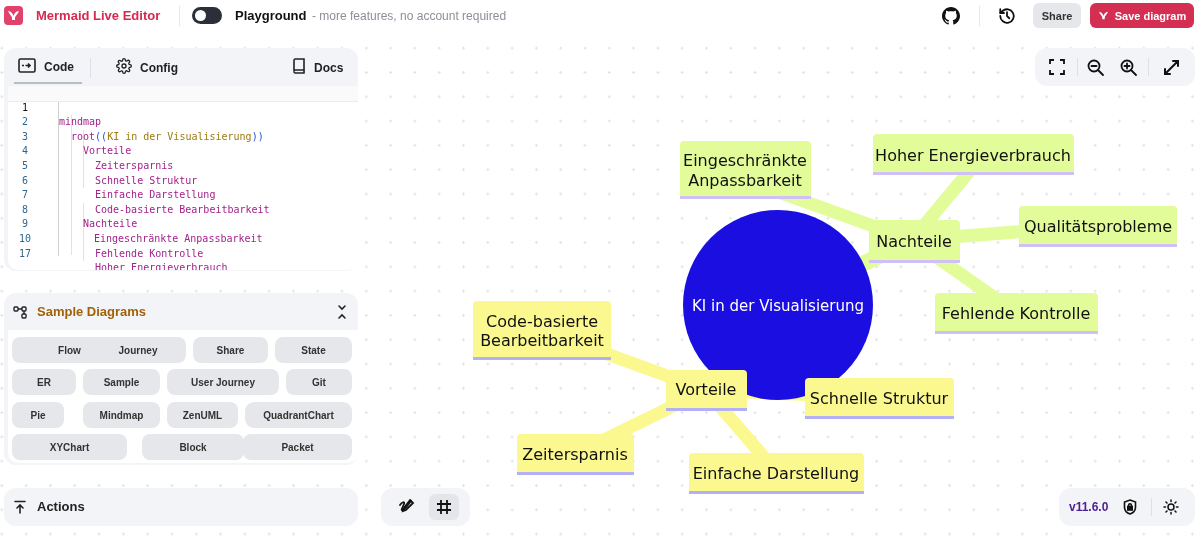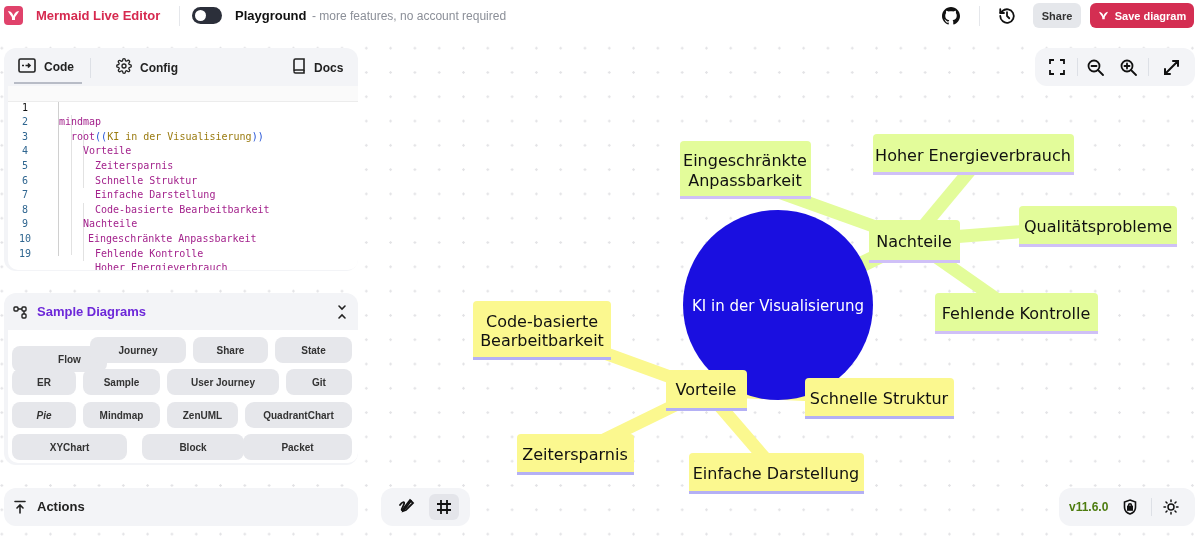--- a/index.html
+++ b/index.html
@@ -45,41 +45,41 @@
   .ln.cur { color: #111; }
   .code-text { position: absolute; left: 51px; color: #a3228c; }
   .gutter-line { position: absolute; left: 50px; top: 0; width: 1px; height: 170px; background: #d0d0d0; }
   .indent-guide { position: absolute; width: 1px; background: #e2e2e2; }
   .kw-paren { color: #2453d6; }
   .kw-text { color: #9a7b10; }
 
   
   .samples-panel { left: 4px; top: 293px; width: 354px; height: 172px; }
   .samples-head { position: absolute; left: 0; top: 0; width: 354px; height: 38px; }
-  .samples-title { position: absolute; left: 33px; top: 11px; font-size: 13px; font-weight: bold; color: #6d28d9; }
+  .samples-title { position: absolute; left: 33px; top: 11px; font-size: 13px; font-weight: bold; color: #a16207; }
   .samples-body { position: absolute; left: 4px; top: 37px; width: 350px; height: 133px; background: #fff; border-radius: 0 0 10px 10px; }
   .chip { position: absolute; height: 26px; border-radius: 8px; background: #e6e7eb; font-size: 10px; font-weight: bold; color: #333; display: flex; align-items: center; justify-content: center; border: none; }
 
   
   .actions-panel { left: 4px; top: 488px; width: 354px; height: 38px; }
   .actions-title { position: absolute; left: 33px; top: 11px; font-size: 13px; font-weight: bold; color: #222; }
 
   
   .tools-panel { left: 381px; top: 488px; width: 89px; height: 38px; }
   .tool-btn { position: absolute; top: 6px; width: 30px; height: 26px; border-radius: 6px; display: flex; align-items: center; justify-content: center; }
   .tool-btn.active { background: #e4e5ea; }
 
   
   .view-panel { left: 1035px; top: 48px; width: 160px; height: 38px; }
   .view-btn { position: absolute; top: 9px; width: 20px; height: 20px; display: flex; align-items: center; justify-content: center; }
   .vsep { position: absolute; top: 10px; width: 1px; height: 18px; background: #dde0e6; }
 
   
   .version-panel { left: 1059px; top: 488px; width: 136px; height: 38px; }
-  .version { position: absolute; left: 10px; top: 12px; font-size: 12px; font-weight: bold; color: #4d7c0f; }
+  .version { position: absolute; left: 10px; top: 12px; font-size: 12px; font-weight: bold; color: #4c1d95; }
 </style>
 </head>
 <body>
 
 <div class="app">
 
   <div class="canvas">
     <svg class="mindmap" width="1199" height="505" viewBox="0 32 1199 505">
 
       <g stroke="#e3fc9a" stroke-linecap="butt" fill="none">
@@ -263,28 +263,28 @@
       <div class="code-line">
         <span class="ln">7</span>
         <span class="code-text" style="left:87px;">Code-basierte Bearbeitbarkeit</span>
       </div>
       <div class="code-line">
         <span class="ln">8</span>
         <span class="code-text" style="left:75px;">Nachteile</span>
       </div>
       <div class="code-line">
         <span class="ln">9</span>
-        <span class="code-text" style="left:80px;">Eingeschränkte Anpassbarkeit</span>
+        <span class="code-text" style="left:86px;">Eingeschränkte Anpassbarkeit</span>
       </div>
       <div class="code-line">
         <span class="ln">10</span>
         <span class="code-text" style="left:87px;">Fehlende Kontrolle</span>
       </div>
       <div class="code-line">
-        <span class="ln">19</span>
+        <span class="ln">17</span>
         <span class="code-text" style="left:87px;">Hoher Energieverbrauch</span>
       </div>
       <div class="code-line">
         
         <span class="code-text"></span>
       </div>
     </div>
   </div>
 
   <div class="panel samples-panel">
@@ -298,31 +298,31 @@
           </svg>
       </span>
       <span class="samples-title">Sample Diagrams</span>
       <span style="position:absolute; left:333px; top:11px;">
         <svg width="10" height="16" viewBox="0 0 10 16" fill="none" stroke="#222" stroke-width="1.6" stroke-linecap="round">
             <path d="M2 2l3 3 3-3M2 14l3-3 3 3"></path>
           </svg>
       </span>
     </div>
     <div class="samples-body">
-      <button class="chip" style="left:4px; top:16px; width:95px;padding-left:20px;">Flow</button>
+      <button class="chip" style="left:4px; top:7px; width:95px;padding-left:20px;">Flow</button>
       <button class="chip" style="left:82px; top:7px; width:96px;">Journey</button>
       <button class="chip" style="left:185px; top:7px; width:75px;">Share</button>
       <button class="chip" style="left:267px; top:7px; width:77px;">State</button>
 
       <button class="chip" style="left:4px; top:39px; width:64px;">ER</button>
       <button class="chip" style="left:75px; top:39px; width:77px;">Sample</button>
       <button class="chip" style="left:159px; top:39px; width:112px;">User Journey</button>
       <button class="chip" style="left:278px; top:39px; width:66px;">Git</button>
 
-      <button class="chip" style="left:4px; top:72px; width:64px;font-style:italic;">Pie</button>
+      <button class="chip" style="left:4px; top:72px; width:52px;">Pie</button>
       <button class="chip" style="left:75px; top:72px; width:77px;">Mindmap</button>
       <button class="chip" style="left:159px; top:72px; width:71px;">ZenUML</button>
       <button class="chip" style="left:237px; top:72px; width:107px;border-radius:9px;">QuadrantChart</button>
 
       <button class="chip" style="left:4px; top:104px; width:115px;">XYChart</button>
       <button class="chip" style="left:126px; top:104px; width:102px;margin-left:8px;">Block</button>
       <button class="chip" style="left:235px; top:104px; width:109px;">Packet</button>
     </div>
   </div>
 

